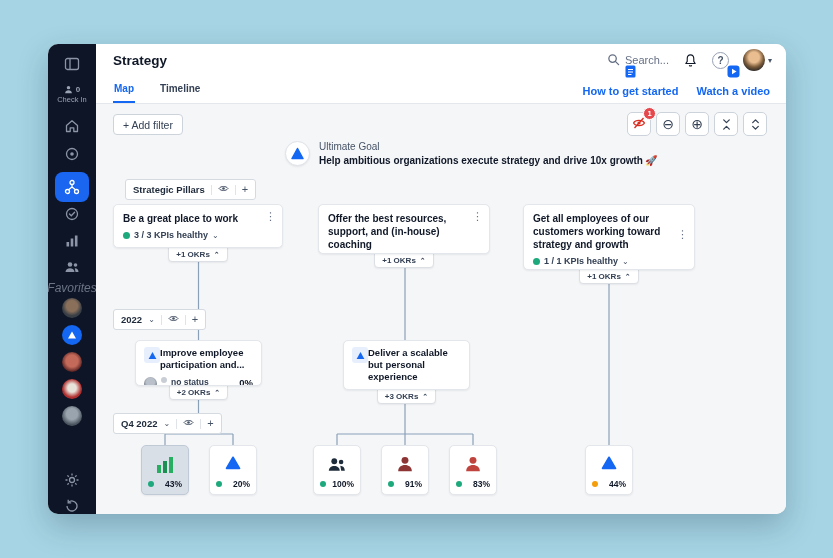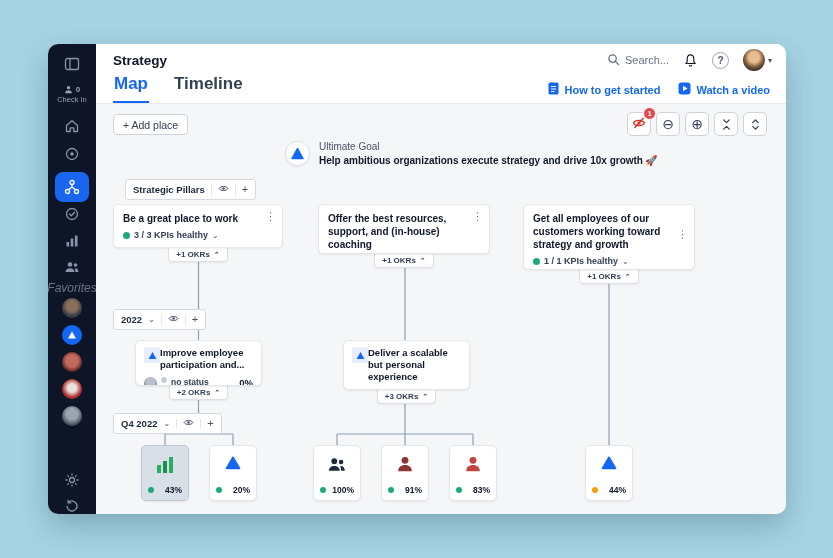--- a/index.html
+++ b/index.html
@@ -32,24 +32,24 @@
   .tb-right { margin-left:auto; display:flex; align-items:center; gap:14px; }
   .search-box { display:flex; align-items:center; gap:5px; color:#667085; font-size:11px; cursor:pointer; }
   .iconbtn { display:flex; align-items:center; justify-content:center; cursor:pointer; background:none; border:none; }
   .help-circle { width:17px; height:17px; border:1.2px solid #98a2b3; border-radius:50%; font-size:10px; color:#475467; display:flex; align-items:center; justify-content:center; font-weight:bold; cursor:pointer; }
   .user-wrap { display:flex; align-items:center; gap:3px; cursor:pointer; }
   .user-avatar { width:22px; height:22px; border-radius:50%; background:radial-gradient(circle at 50% 38%, #e9bd90 0 30%, #7a5a3a 55%, #2e2a28 78%); }
   .caret { font-size:8px; color:#475467; }
 
   .tb-row2 { height:27px; display:flex; align-items:flex-end; padding:0 16px 0 17px; }
   .tabs { display:flex; gap:24px; height:100%; align-items:flex-end; }
-  .tab { font-size:17px; font-weight:bold; padding:0 1px 7px; cursor:pointer; color:#344054; border-bottom:2px solid transparent; }
+  .tab { font-size:10px; font-weight:bold; padding:0 1px 7px; cursor:pointer; color:#344054; border-bottom:2px solid transparent; }
   .tab.active { color:#1467f2; border-bottom-color:#1467f2; }
   .tb-links { margin-left:auto; display:flex; align-items:center; gap:18px; padding-bottom:6px; }
-  .tb-link { display:flex; align-items:center; gap:5px; color:#1467f2; font-size:11px; font-weight:bold; cursor:pointer; }
+  .tb-link { display:flex; align-items:center; gap:5px; color:#1467f2; font-size:11px; font-weight:bold; cursor:pointer;flex-direction:column; }
 
   
   .canvas { flex:1; background:#f5f6f8; position:relative; overflow:hidden; }
   .connectors { position:absolute; inset:0; }
 
   .add-filter { position:absolute; left:17px; top:10px; height:21px; background:#fff; border:1px solid #cdd3db; border-radius:4px; font-size:10.5px; color:#344054; padding:0 9px; display:flex; align-items:center; cursor:pointer; font-family:inherit; }
 
   .map-controls { position:absolute; top:8px; right:19px; display:flex; gap:5px; }
   .ctrl { width:24px; height:24px; background:#fff; border:1px solid #cdd3db; border-radius:5px; display:flex; align-items:center; justify-content:center; cursor:pointer; position:relative; font-size:14px; color:#344054; }
   .badge { position:absolute; top:-6px; right:-6px; min-width:13px; height:13px; border-radius:7px; background:#e5484d; color:#fff; font-size:7.5px; font-weight:bold; display:flex; align-items:center; justify-content:center; border:1.5px solid #fff; padding:0 2px; }
@@ -77,21 +77,21 @@
 
   .okr-head { display:flex; }
   .obj-ic { width:16px; height:16px; border-radius:3px; background:#e7effd; display:flex; align-items:center; justify-content:center; flex-shrink:0; }
   .okr-title { font-size:9.5px; font-weight:bold; line-height:12px; }
   .okr-meta { display:flex; align-items:flex-start; gap:4px; margin-top:6px; }
   .mini-avatar { width:13px; height:13px; border-radius:50%; background:radial-gradient(circle at 50% 40%, #b9c0c9 0 40%, #7d8792 70%); flex-shrink:0; }
   .okr-meta .dot { width:6px; height:6px; }
   .okr-status { font-size:8.5px; color:#344054; font-weight:bold; }
   .okr-pct { margin-left:auto; font-size:9.5px; font-weight:bold; }
 
-  .leaf { position:absolute; width:48px; height:56px; background:#fff; border:1px solid #e3e6ea; border-radius:5px; box-shadow:0 1px 2px rgba(16,24,40,.07); cursor:pointer; }
+  .leaf { position:absolute; width:48px; height:50px; background:#fff; border:1px solid #e3e6ea; border-radius:5px; box-shadow:0 1px 2px rgba(16,24,40,.07); cursor:pointer; }
   .leaf.sel { background:#d9dfe7; border-color:#c0cad6; }
   .leaf-ic { display:flex; justify-content:center; margin-top:8px; }
   .leaf-foot { position:absolute; left:6px; right:6px; bottom:5px; display:flex; align-items:center; }
   .leaf-foot .dot { width:6px; height:6px; }
   .leaf-pct { margin-left:auto; font-size:8.5px; font-weight:bold; }
 </style>
 </head>
 <body>
 
 <div class="window">
@@ -252,21 +252,21 @@
     <div class="canvas">
 
       <svg class="connectors" width="690" height="410" viewBox="0 0 690 410">
         <path d="M102.5 158 L102.5 236
                  M102.5 296 L102.5 330 M69 330 L137 330 M69 330 L69 341 M137 330 L137 341
                  M309 164 L309 236
                  M309 296 L309 330 M241 330 L377 330 M241 330 L241 341 M309 330 L309 341 M377 330 L377 341
                  M513 180 L513 341" fill="none" stroke="#8aa0b8" stroke-width="1.2"></path>
       </svg>
 
-      <button class="add-filter">+ Add place</button>
+      <button class="add-filter">+ Add filter</button>
 
       <div class="map-controls">
         <div class="ctrl">
           <span><svg width="14" height="14" viewBox="0 0 14 14">
                 <path d="M1.5 7 C3.5 3.6 10.5 3.6 12.5 7 C10.5 10.4 3.5 10.4 1.5 7 Z" fill="none" stroke="#d92d20" stroke-width="1.2"></path>
                 <circle cx="7" cy="7" r="1.6" fill="#d92d20"></circle>
                 <line x1="2.5" y1="12" x2="11.5" y2="2" stroke="#d92d20" stroke-width="1.3"></line>
               </svg></span>
           <span class="badge">1</span>
         </div>

